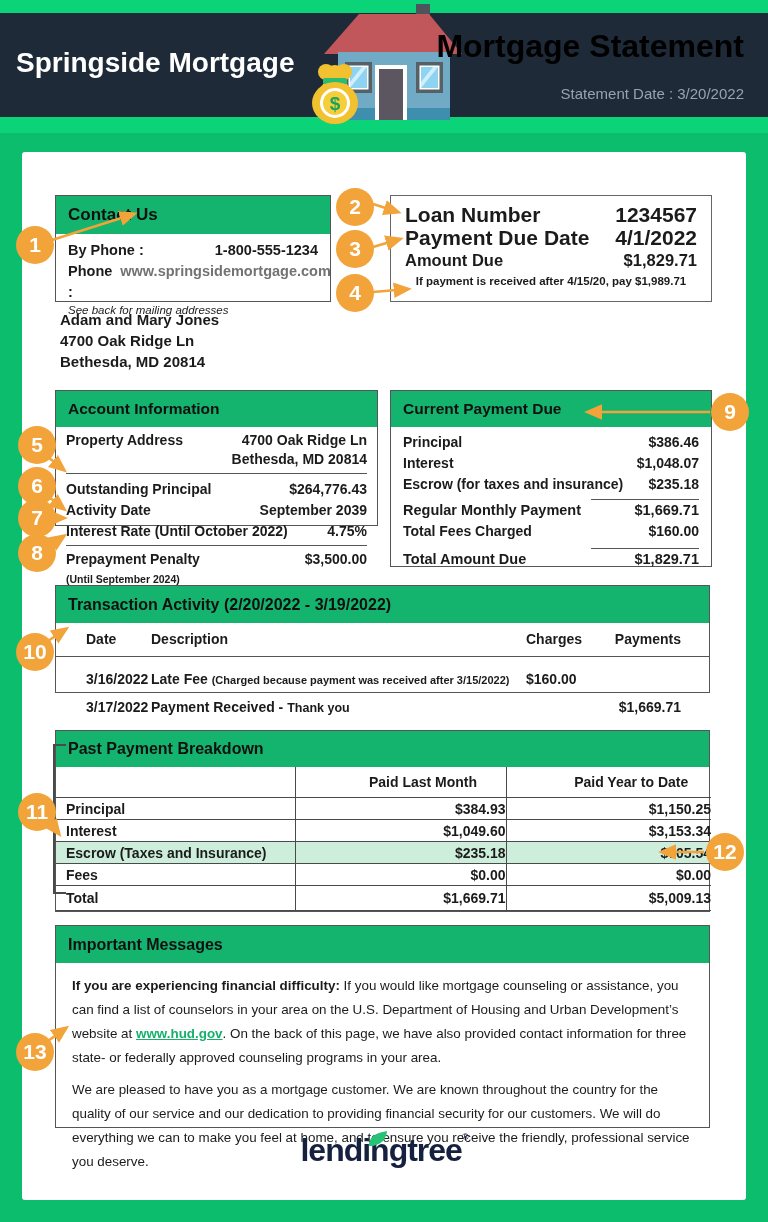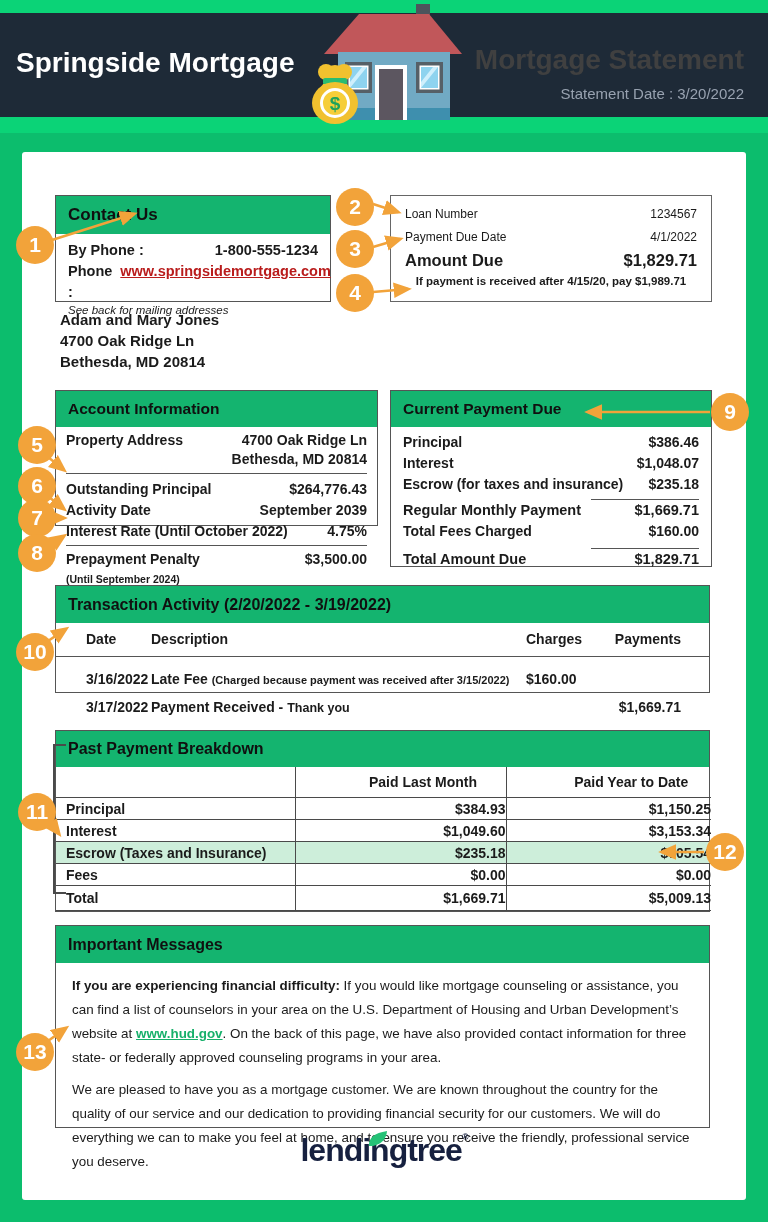--- a/index.html
+++ b/index.html
@@ -6,37 +6,37 @@
   body{
     width:768px;height:1222px;position:relative;overflow:hidden;
     font-family:"Liberation Sans","DejaVu Sans",sans-serif;
     background:#0cbd6d;color:#1b1b1b;
   }
   
   .top-strip{position:absolute;left:0;top:0;width:768px;height:13px;background:#0bd377;}
   .navy-band{position:absolute;left:0;top:13px;width:768px;height:104px;background:#1e2a37;}
   .band2{position:absolute;left:0;top:117px;width:768px;height:16px;background:#0bd377;}
   .brand{position:absolute;left:16px;top:47px;font-size:28px;font-weight:700;color:#fff;z-index:4;}
-  .ms-title{position:absolute;right:24px;top:44px;font-size:28px;font-weight:700;color:#404040;z-index:4;text-align:right;}
+  .ms-title{position:absolute;right:24px;top:28px;font-size:32px;font-weight:700;color:#000000;z-index:4;text-align:right;}
   .ms-date{position:absolute;right:24px;top:85px;font-size:15px;color:#98a2b0;z-index:4;text-align:right;}
   .house-wrap{position:absolute;left:312px;top:0;width:150px;height:126px;z-index:3;}
   
   .card{position:absolute;left:22px;top:152px;width:724px;height:1048px;background:#fff;border-radius:3px;z-index:1;}
   .sec-head{background:#14b46f;display:flex;align-items:center;padding-left:12px;font-weight:700;color:#101010;}
   .box{position:absolute;border:1.5px solid #555;box-sizing:border-box;background:#fff;}
   
   .contact{left:33px;top:43px;width:276px;height:107px;}
   .contact .sec-head{height:38px;font-size:17px;}
   .contact-body{padding:6px 12px 0 12px;}
   .crow{display:flex;justify-content:space-between;font-size:14.5px;font-weight:700;line-height:21px;}
-  .link-dark{text-decoration:underline;color:#b91c1c;}
+  .link-dark{color:#737373;}
   .c-note{font-style:italic;font-size:11.5px;margin-top:1px;}
   
   .loan{left:368px;top:43px;width:322px;height:107px;border:1.5px solid #666;padding:7px 14px;}
-  .lrow{display:flex;justify-content:space-between;font-size:12px;font-weight:400;line-height:23px;}
+  .lrow{display:flex;justify-content:space-between;font-size:21px;font-weight:700;line-height:23px;}
   .lrow.big{font-weight:700;font-size:16.5px;}
   .l-note{font-size:11.5px;font-weight:600;text-align:center;margin-top:3px;}
   
   .borrower{position:absolute;left:38px;top:157px;font-size:15px;font-weight:600;line-height:21px;}
   
   .acct{left:33px;top:238px;width:323px;height:136px;}
   .acct .sec-head{height:36px;font-size:15.5px;}
   .acct-body{padding:0 10px;}
   .arow{display:flex;justify-content:space-between;font-size:14px;font-weight:600;line-height:19px;}
   .arow .val{text-align:right;}

